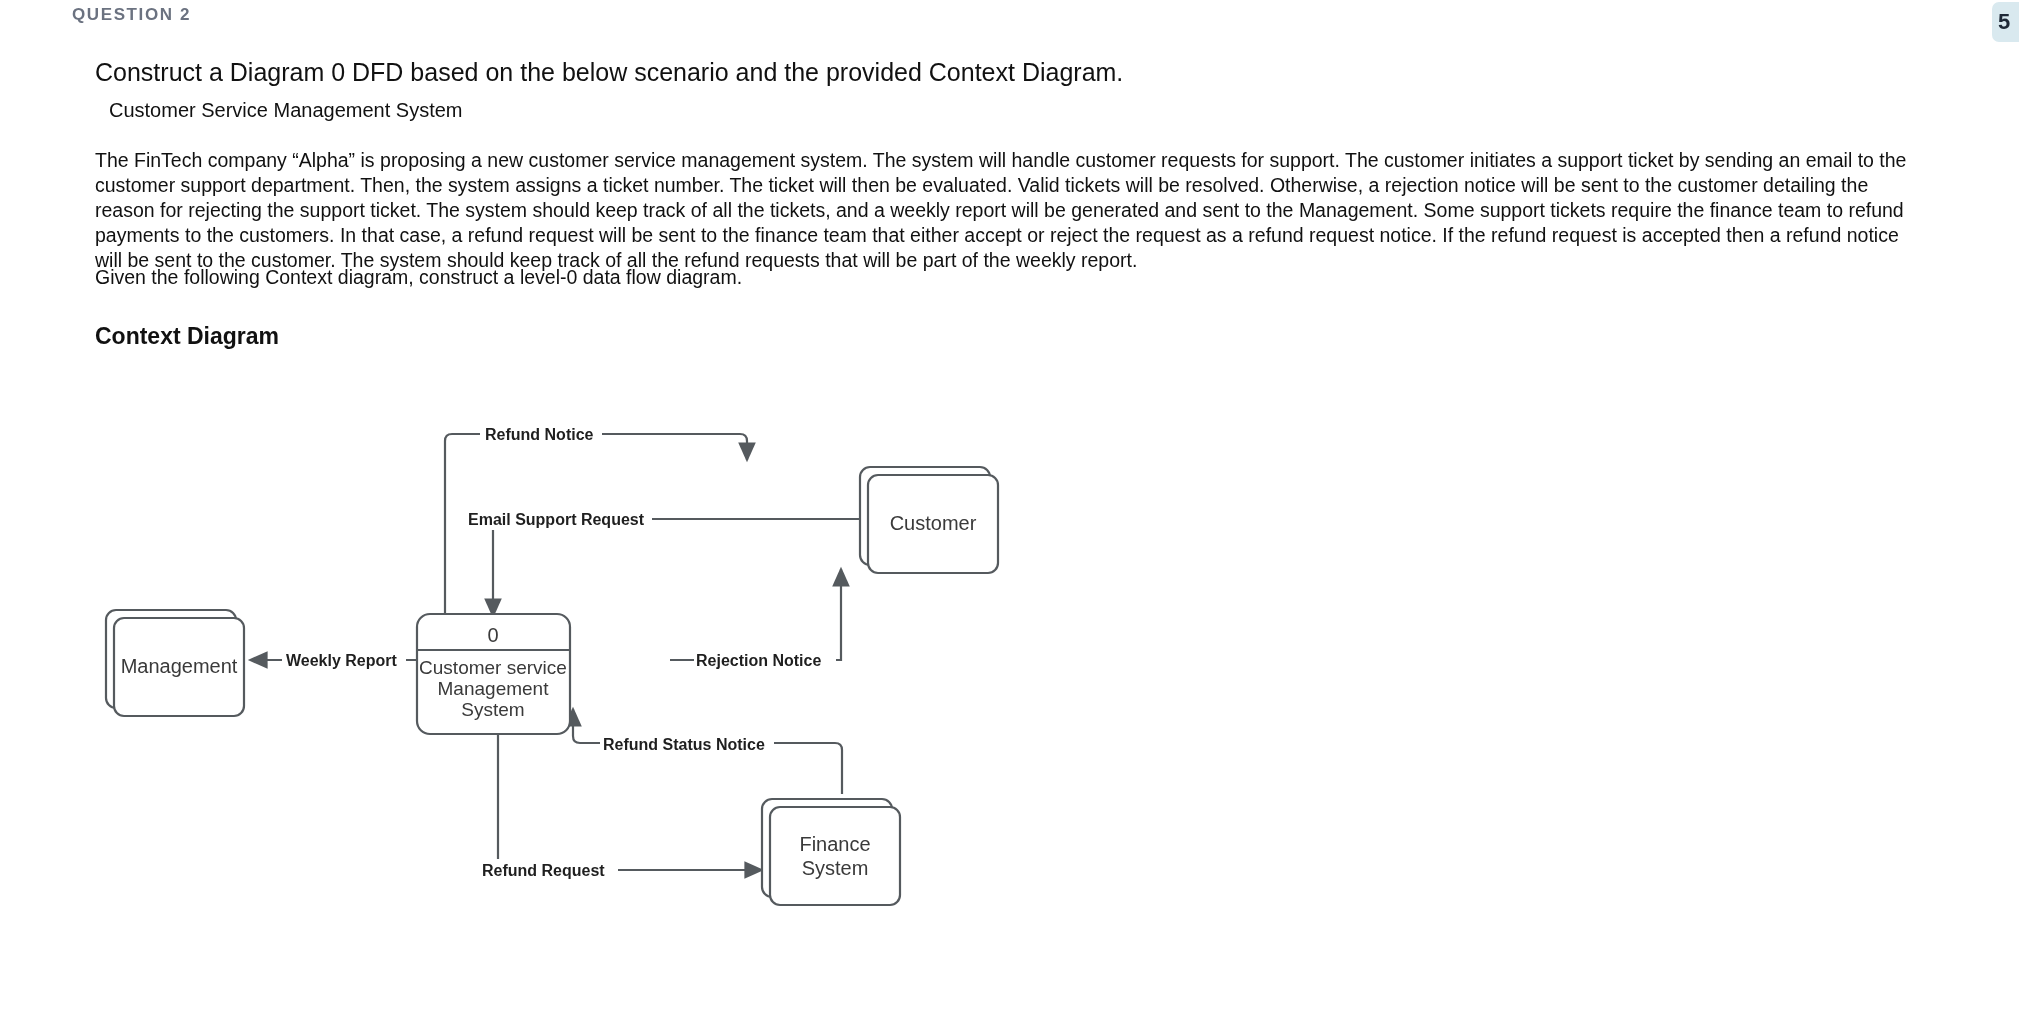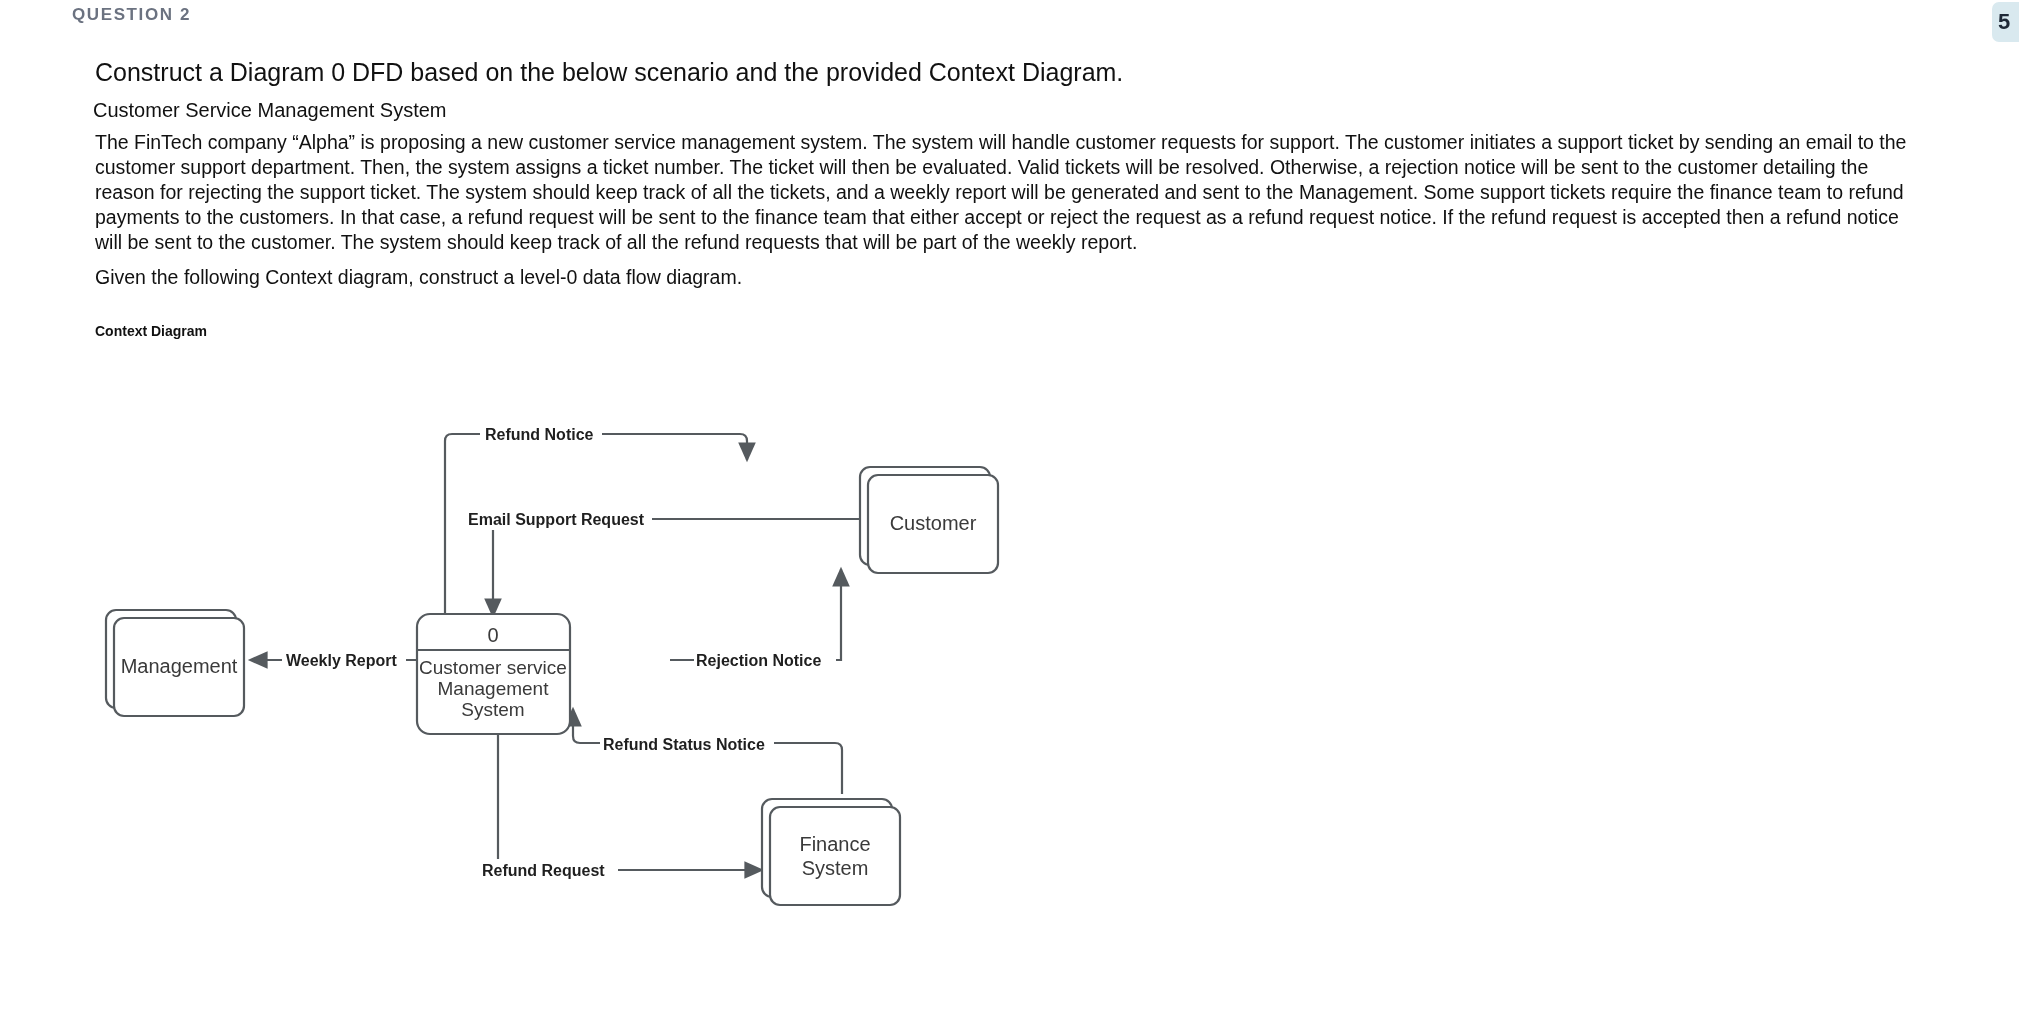--- a/index.html
+++ b/index.html
@@ -58,49 +58,49 @@
     left: 95px;
     top: 58px;
     font-size: 25px;
     color: #111111;
     font-family: "Liberation Sans", sans-serif;
     white-space: nowrap;
     text-align: center;
   }
   .subtitle {
     position: absolute;
-    left: 93px;
+    left: 109px;
     top: 99px;
     font-size: 20px;
     color: #111111;
     white-space: nowrap;
   }
   .scenario {
     position: absolute;
     left: 95px;
-    top: 130px;
+    top: 148px;
     width: 1822px;
     font-size: 19.5px;
     line-height: 25px;
     color: #111111;
     text-align: left;
   }
   .given-line {
     position: absolute;
     left: 95px;
     top: 266px;
     font-size: 19.5px;
     color: #111111;
     white-space: nowrap;
   }
   .context-heading {
     position: absolute;
     left: 95px;
     top: 323px;
-    font-size: 14px;
+    font-size: 23px;
     font-weight: bold;
     color: #111111;
     white-space: nowrap;
   }
 
   
   .diagram-wrap {
     position: absolute;
     left: 100px;
     top: 364px;

